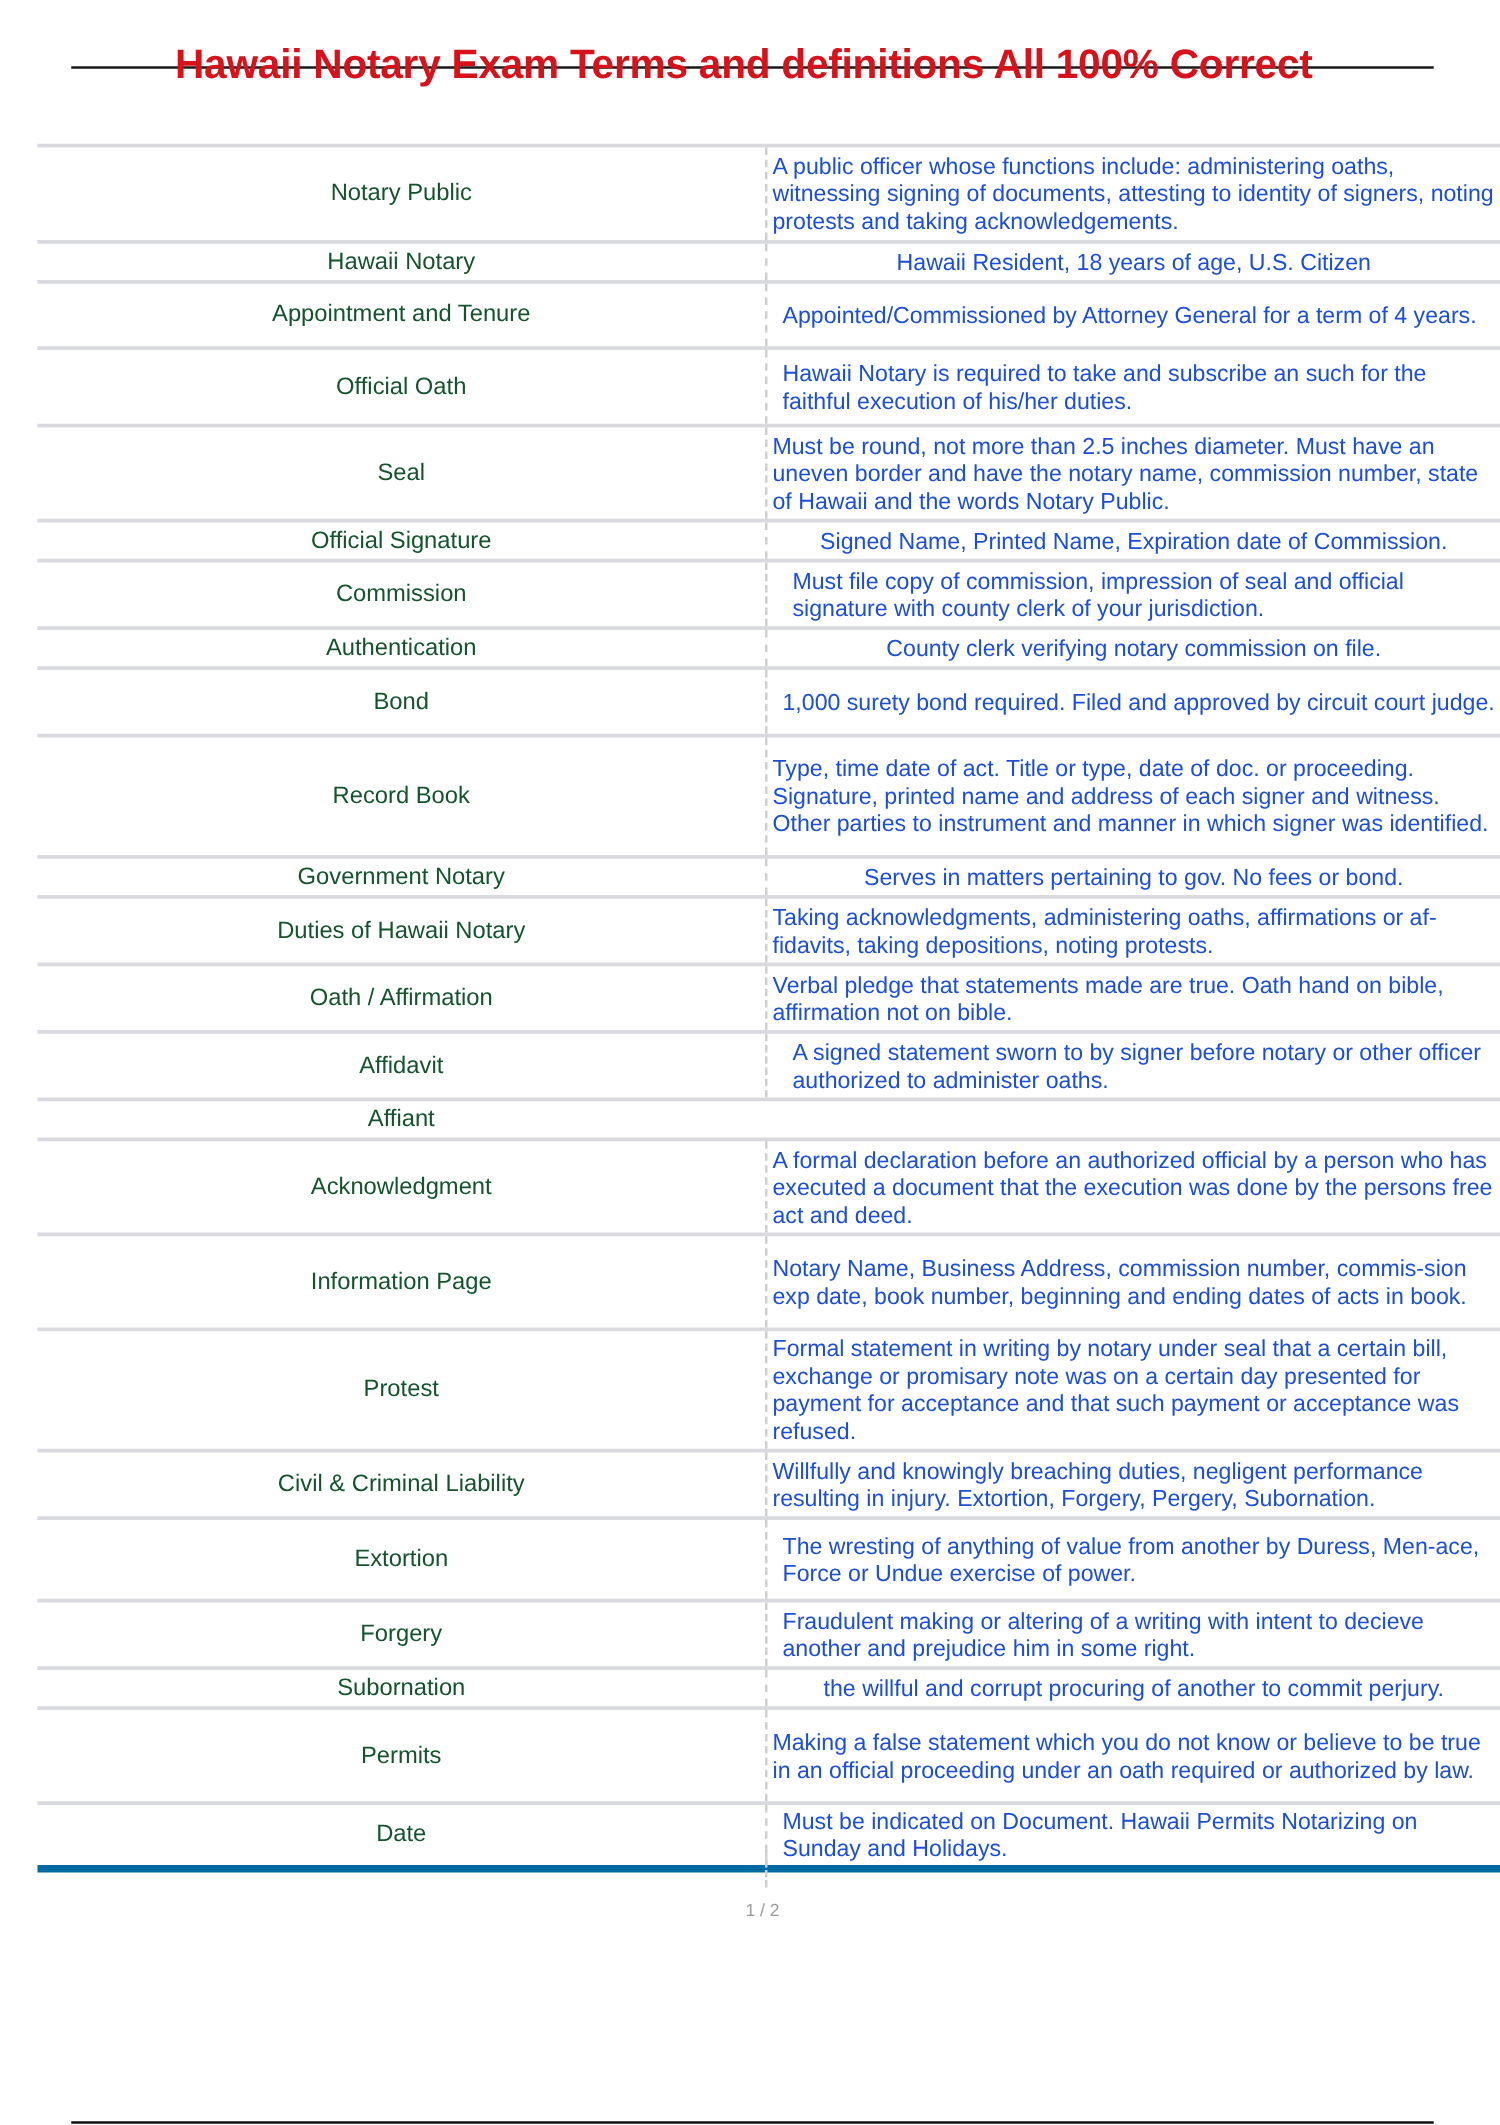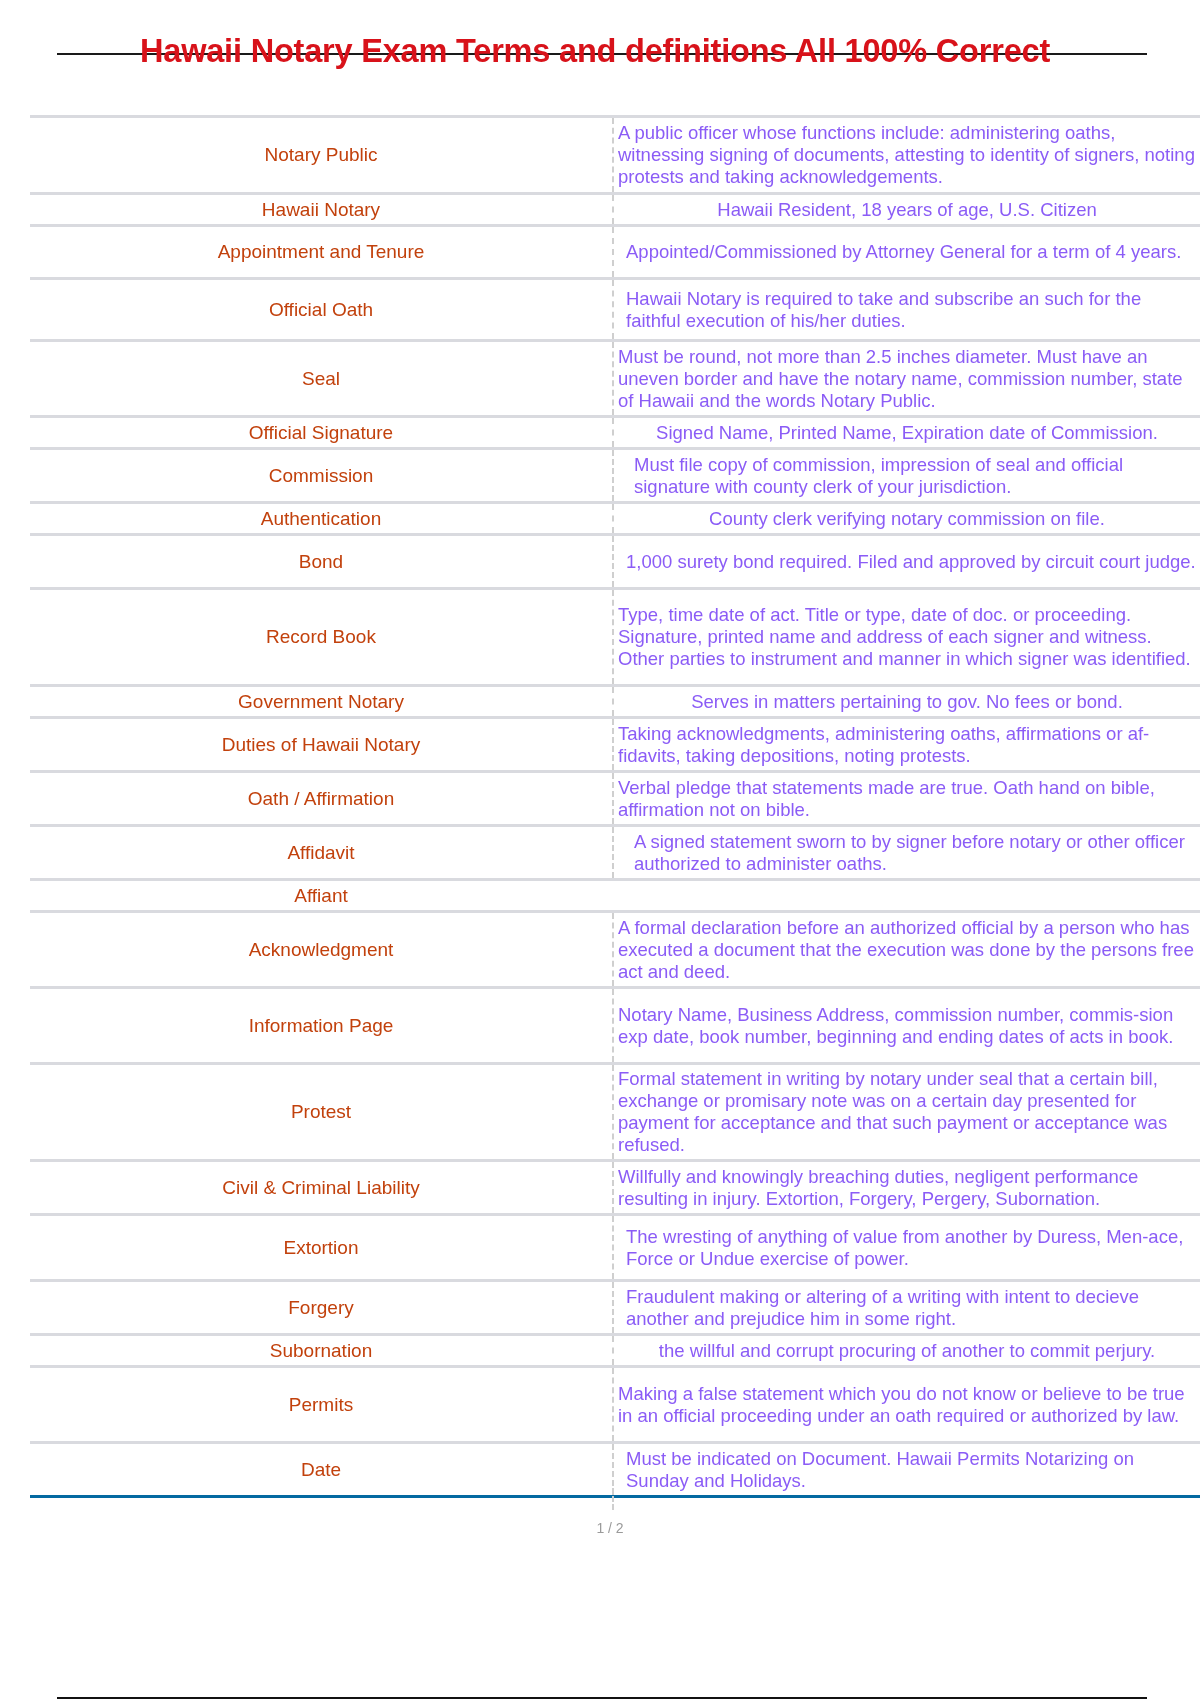--- a/index.html
+++ b/index.html
@@ -48,38 +48,38 @@
       top: 115px;
       width: 1170px;
     }
     .row {
       display: flex;
       border-top: 3px solid #d9dadf;
       box-sizing: border-box;
       position: relative;
     }
     .row.last {
-      border-bottom: 3px solid #0369a1;
+      border-bottom: 6px solid #0369a1;
     }
     .term {
       width: 582px;
       flex: 0 0 582px;
       display: flex;
       align-items: center;
       justify-content: center;
       font-size: 19px;
-      color: #c2410c;
+      color: #14532d;
       text-align: center;
     }
     .def {
       flex: 1;
       border-left: 2px dashed #cfcfcf;
       font-size: 18.5px;
       line-height: 22px;
-      color: #8b5cf6;
+      color: #1d4ed8;
       display: flex;
       align-items: center;
       padding: 2px 4px 2px 4px;
       box-sizing: border-box;
     }
     .def.center { justify-content: center; }
     .def.indent { padding-left: 12px; }
     .def.indent2 { padding-left: 20px; }
     .trail {
       position: absolute;

